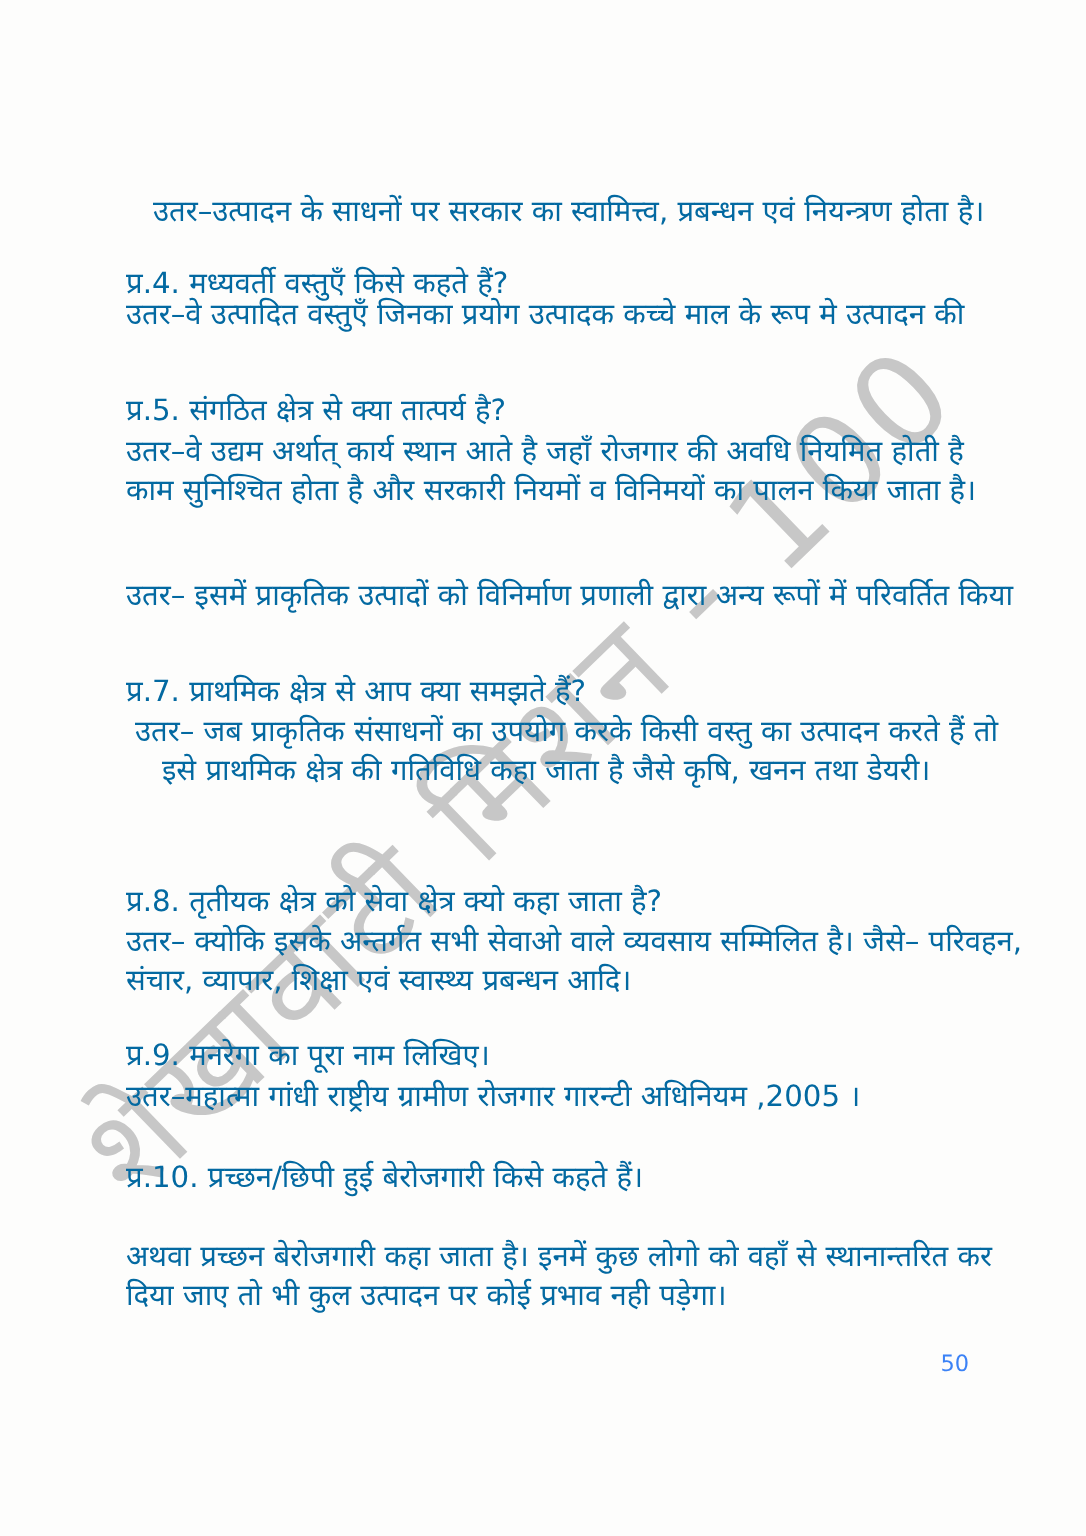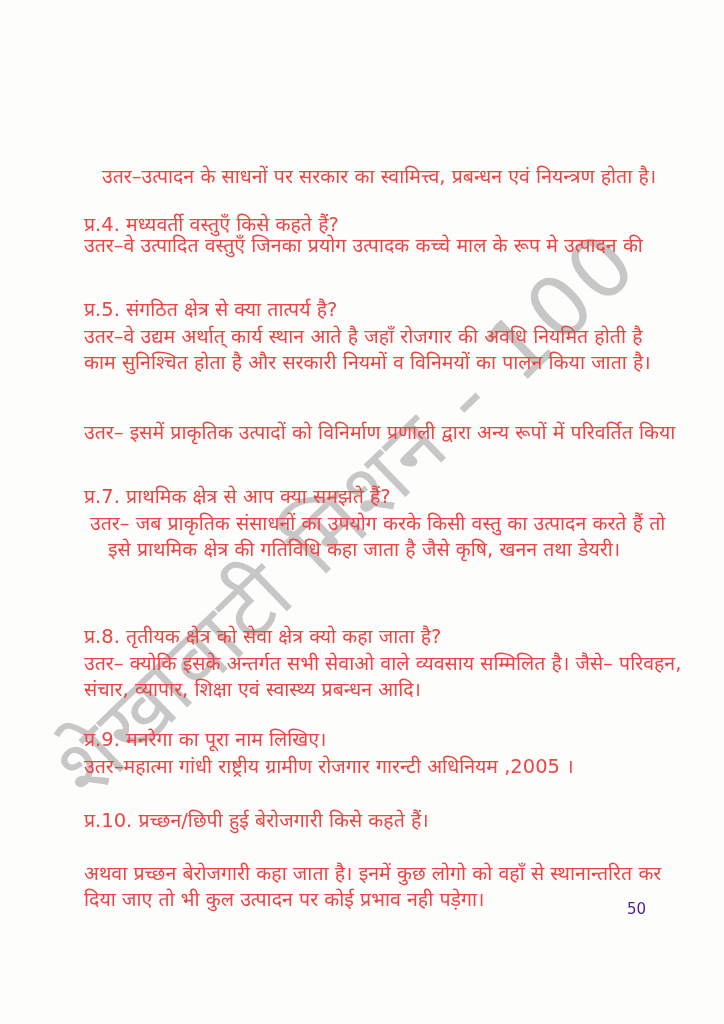--- a/index.html
+++ b/index.html
@@ -30,33 +30,32 @@
     opacity: 0.92;
     z-index: 1;
     user-select: none;
   }
   .textline {
     position: absolute;
     left: 84px;
     white-space: nowrap;
     font-size: 19.5px;
     line-height: 26px;
-    color: #ef4444;
+    color: #0369a1;
     z-index: 2;
-    margin-top: 36px;
   }
   .indent-1 { left: 102px; }
   .indent-a7 { left: 90px; }
   .indent-a7b { left: 108px; }
   .page-number {
     position: absolute;
     left: 627px;
     top: 900px;
     font-size: 15px;
-    color: #4c1d95;
+    color: #3b82f6;
     z-index: 2;
   }
 </style>
 </head>
 <body>
 
 <div class="page">
 
   <div class="watermark">शेखावाटी मिशन - 100</div>
 

